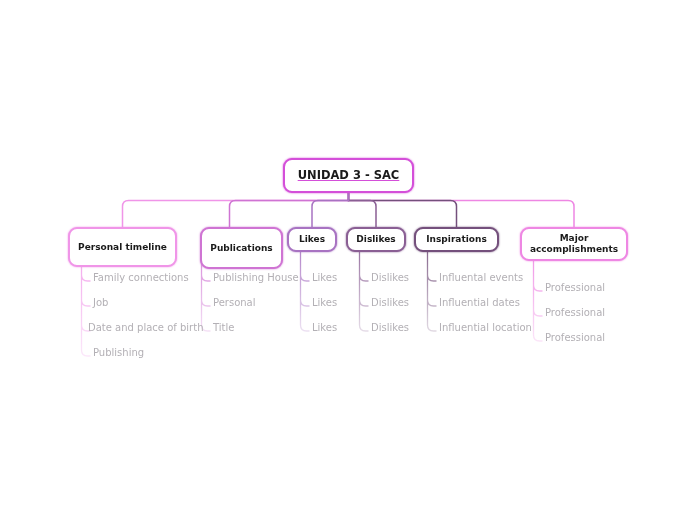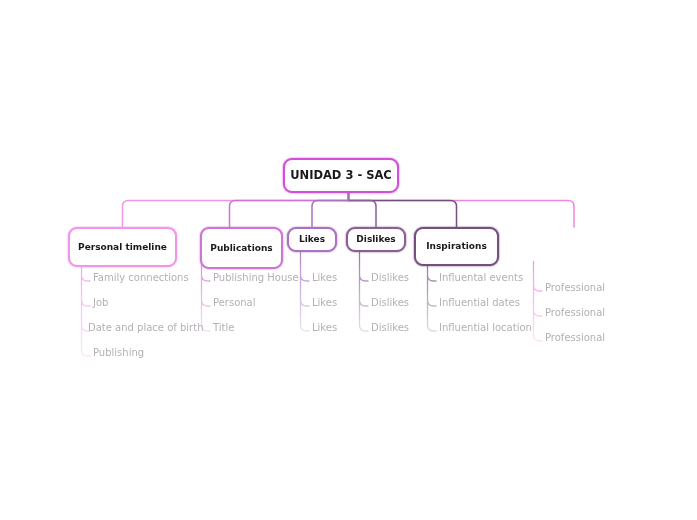--- a/index.html
+++ b/index.html
@@ -80,38 +80,41 @@
     <path fill="none" stroke-width="1.5" stroke-linecap="round" d="M348.5,193 L348.5,200.5 L318,200.5 Q312,200.5 312,206.5 L312,227" stroke="#a873c2"></path>
 
     <path fill="none" stroke-width="1.3" stroke="url(#g0)" d="M81.5,252 L81.5,350 Q81.5,356 87.5,356 L90.5,356 M81.5,275 Q81.5,281 87.5,281 L90.5,281 M81.5,300 Q81.5,306 87.5,306 L90.5,306 M81.5,325 Q81.5,331 87.5,331 L90.5,331"></path>
     <path fill="none" stroke-width="1.3" stroke="url(#g1)" d="M201.5,252 L201.5,325 Q201.5,331 207.5,331 L210.5,331 M201.5,275 Q201.5,281 207.5,281 L210.5,281 M201.5,300 Q201.5,306 207.5,306 L210.5,306"></path>
     <path fill="none" stroke-width="1.3" stroke="url(#g2)" d="M300.5,252 L300.5,325 Q300.5,331 306.5,331 L309.5,331 M300.5,275 Q300.5,281 306.5,281 L309.5,281 M300.5,300 Q300.5,306 306.5,306 L309.5,306"></path>
     <path fill="none" stroke-width="1.3" stroke="url(#g3)" d="M359.5,252 L359.5,325 Q359.5,331 365.5,331 L368.5,331 M359.5,275 Q359.5,281 365.5,281 L368.5,281 M359.5,300 Q359.5,306 365.5,306 L368.5,306"></path>
     <path fill="none" stroke-width="1.3" stroke="url(#g4)" d="M427.5,252 L427.5,325 Q427.5,331 433.5,331 L436.5,331 M427.5,275 Q427.5,281 433.5,281 L436.5,281 M427.5,300 Q427.5,306 433.5,306 L436.5,306"></path>
     <path fill="none" stroke-width="1.3" stroke="url(#g5)" d="M533.5,261 L533.5,335 Q533.5,341 539.5,341 L542.5,341 M533.5,285 Q533.5,291 539.5,291 L542.5,291 M533.5,310 Q533.5,316 539.5,316 L542.5,316"></path>
   </svg>
 
-  <div class="node root" style="left: 283px; top: 158px; width: 116px; height: 35px; color: rgb(212, 79, 217);">
+  <div class="node root" style="left: 283px; top: 158px; width: 131px; height: 35px; color: rgb(212, 79, 217); text-decoration: underline;">
     <span class="node-label">UNIDAD 3 - SAC</span>
   </div>
 
   <div class="node" style="left: 68px; top: 227px; width: 109px; height: 40px; color: rgb(240, 149, 232);">
     <span class="node-label">Personal timeline</span>
   </div>
   <div class="node" style="left: 200px; top: 227px; width: 83px; height: 42px; color: rgb(207, 116, 211);">
     <span class="node-label">Publications</span>
   </div>
   <div class="node" style="left: 287px; top: 227px; width: 50px; height: 25px; color: rgb(168, 115, 194);">
     <span class="node-label">Likes</span>
   </div>
   <div class="node" style="left: 346px; top: 227px; width: 60px; height: 25px; color: rgb(138, 95, 148);">
     <span class="node-label">Dislikes</span>
   </div>
-  <div class="node" style="left: 414px; top: 227px; width: 85px; height: 39px; color: rgb(116, 80, 124);">
+  <div class="node" style="left: 414px; top: 227px; width: 85px; height: 25px; color: rgb(116, 80, 124);">
     <span class="node-label">Inspirations</span>
+  </div>
+  <div class="node wrap" style="left: 520px; top: 227px; width: 108px; height: 34px; color: rgb(238, 135, 227);">
+    <span class="node-label">Major accomplishments</span>
   </div>
 
   <div class="subitem" style="left: 93px; top: 273px; color: rgb(179, 176, 181);">Family connections</div>
   <div class="subitem" style="left: 93px; top: 298px; color: rgb(179, 176, 181);">Job</div>
   <div class="subitem" style="left: 88px; top: 323px; color: rgb(179, 176, 181);">Date and place of birth</div>
   <div class="subitem" style="left: 93px; top: 348px; color: rgb(179, 176, 181);">Publishing</div>
 
   <div class="subitem" style="left: 213px; top: 273px; color: rgb(179, 176, 181);">Publishing House</div>
   <div class="subitem" style="left: 213px; top: 298px; color: rgb(179, 176, 181);">Personal</div>
   <div class="subitem" style="left: 213px; top: 323px; color: rgb(179, 176, 181);">Title</div>

